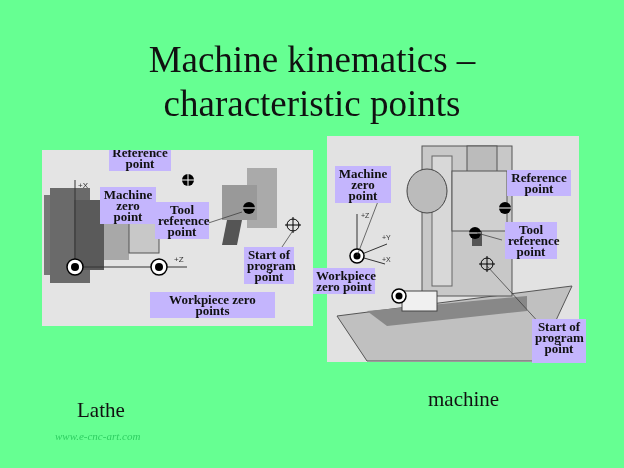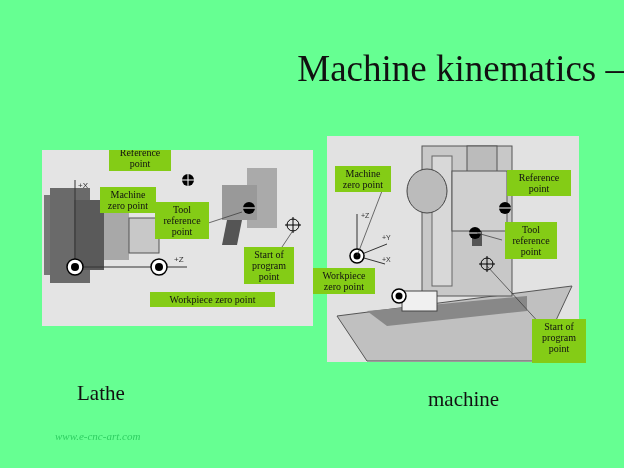--- a/index.html
+++ b/index.html
@@ -1,28 +1,29 @@
 <!DOCTYPE html>
 <html><head>
 <meta charset="utf-8">
 <style>
   html, body { margin:0; padding:0; }
   body { width:624px; height:468px; background:#66ff92; position:relative; overflow:hidden; font-family:"Liberation Serif", serif; }
-  .title { position:absolute; left:0; width:624px; top:47px; text-align:right; color:#111; font-size:37px; line-height:44px; }
+  .title { position:absolute; left:0; width:624px; top:38px; text-align:center; color:#111; font-size:37px; line-height:44px; }
   .panel { position:absolute; background:#e2e2e2; overflow:hidden; }
-  .lbl { position:absolute; background:#84cc16; color:#111; font-weight:normal; font-size:10px; line-height:11px; text-align:center; padding:2px 3px; box-sizing:border-box; }
+  .lbl { position:absolute; background:#c4b5fd; color:#111; font-weight:bold; font-size:13px; line-height:11px; text-align:center; padding:2px 3px; box-sizing:border-box; }
   .caption { position:absolute; color:#111; font-size:21px; line-height:24px; }
   .url { position:absolute; left:55px; top:430px; font-style:italic; color:#2fcf62; font-size:11px; }
   svg { position:absolute; left:0; top:0; }
 </style>
 </head>
 <body>
 
 <div class="title">
   <div>Machine kinematics –</div>
+  <div>characteristic points</div>
 </div>
 
 <div class="panel" style="left:42px;top:150px;width:271px;height:176px;">
   <svg width="271" height="176">
     <rect x="0" y="0" width="271" height="176" fill="#e4e4e4"></rect>
 
     <rect x="2" y="45" width="30" height="80" fill="#777"></rect>
     <rect x="8" y="38" width="40" height="95" fill="#6a6a6a"></rect>
     <rect x="32" y="50" width="30" height="70" fill="#5a5a5a"></rect>
     <rect x="62" y="60" width="25" height="50" fill="#a8a8a8"></rect>
@@ -78,21 +79,21 @@
     <div>Tool</div>
     <div>reference</div>
     <div>point</div>
   </div>
   <div class="lbl" style="left:202px;top:97px;width:50px;">
     <div>Start of</div>
     <div>program</div>
     <div>point</div>
   </div>
   <div class="lbl" style="left:108px;top:142px;width:125px;">
-    <div>Workpiece zero point</div>
+    <div>Workpiece zero points</div>
   </div>
 </div>
 
 <div class="panel" style="left:327px;top:136px;width:252px;height:226px;">
   <svg width="252" height="226">
     <rect x="0" y="0" width="252" height="226" fill="#e2e2e2"></rect>
 
     <polygon points="10,180 245,150 210,225 40,225" fill="#c0c0c0" stroke="#555"></polygon>
     <polygon points="40,175 200,160 200,175 60,190" fill="#888"></polygon>
 
@@ -158,17 +159,17 @@
 <div class="lbl" style="left:313px;top:268px;width:62px;">
   <div>Workpiece</div>
   <div>zero point</div>
 </div>
 <div class="lbl" style="left:532px;top:319px;width:54px;height:44px;">
   <div>Start of</div>
   <div>program</div>
   <div>point</div>
 </div>
 
-<div class="caption" style="left:77px;top:381px;">Lathe</div>
+<div class="caption" style="left:77px;top:398px;">Lathe</div>
 <div class="caption" style="left:428px;top:387px;">
   <div>machine</div>
 </div>
 <div class="url">www.e-cnc-art.com</div>
 
 </body></html>

